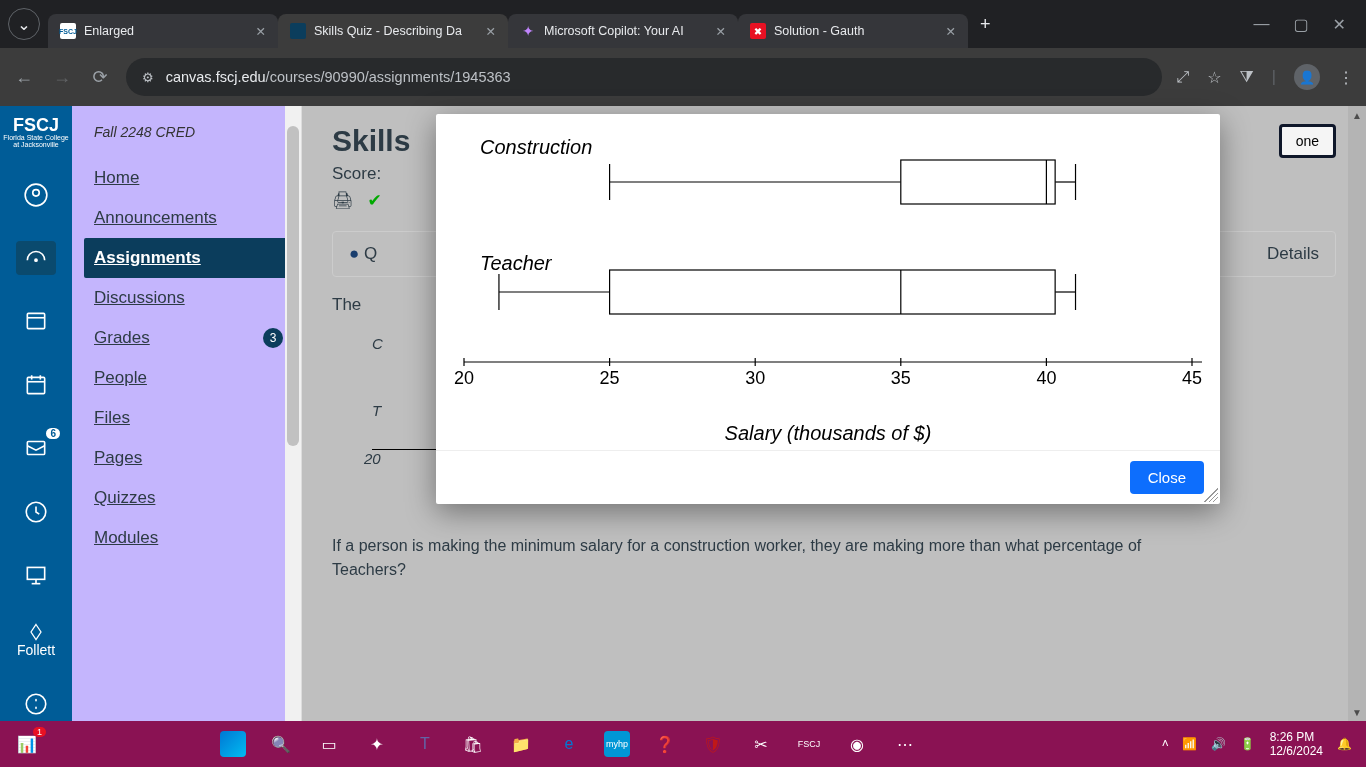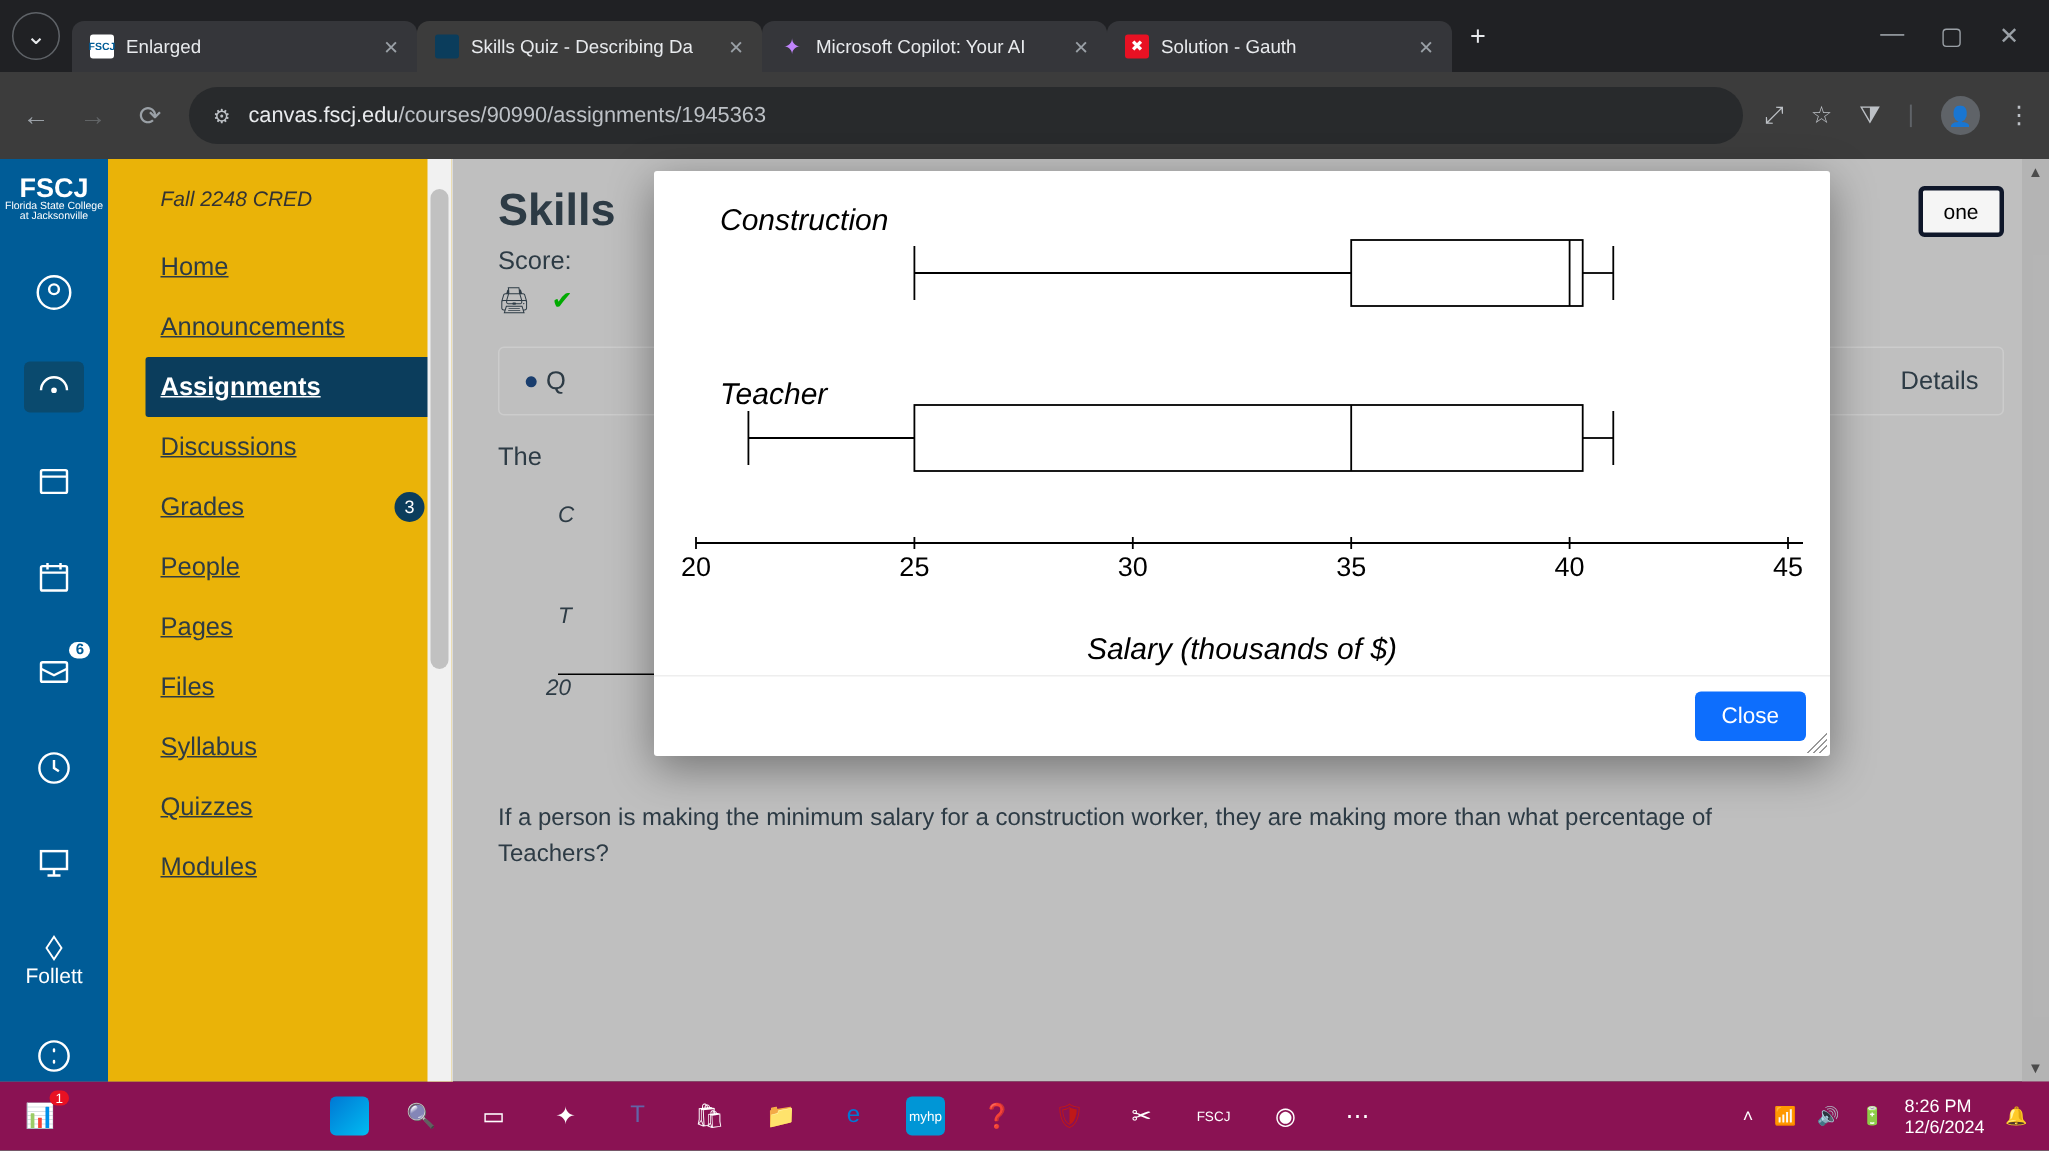--- a/index.html
+++ b/index.html
@@ -26,21 +26,21 @@
   .page::after{ content:""; position:absolute; inset:0; background:rgba(0,0,0,0.25); pointer-events:none; }
 
   .global-nav { width:72px; background:#005c97; display:flex; flex-direction:column; align-items:center; padding-top:10px; gap:30px; color:#fff; position:relative; z-index:1;}
   .global-nav .logo { font-weight:bold; font-size:18px; text-align:center; line-height:1; }
   .global-nav .logo small{ font-size:7px; display:block; font-weight:normal;}
   .gnav-item { width:40px; height:40px; display:flex; align-items:center; justify-content:center; position:relative; }
   .gnav-item.active { background:#0a4a6e; border-radius:4px; }
   .gnav-item svg { width:26px; height:26px; stroke:#fff; fill:none; stroke-width:1.5; }
   .gnav-badge{ position:absolute; top:-4px; right:-4px; background:#fff; color:#005c97; border-radius:10px; font-size:10px; padding:0 4px; font-weight:bold;}
 
-  .course-nav { width:230px; background:#eab308; border-right:1px solid #ddd; padding:18px 0 0 17px; position:relative; z-index:1;}
+  .course-nav { width:230px; background:#c4b5fd; border-right:1px solid #ddd; padding:18px 0 0 4px; position:relative; z-index:1;}
   .course-nav .term { font-style:italic; font-size:14px; padding:0 18px 18px 18px; color:#333;}
   .course-nav a { display:block; padding:10px 18px; color:#2d3b45; text-decoration:underline; font-size:17px; position:relative;}
   .course-nav a.active { background:#0b3d5c; color:#fff; font-weight:bold; text-decoration:underline; border-radius:2px; margin:0 8px; padding-left:10px;}
   .course-nav .badge { position:absolute; right:18px; top:10px; background:#0b3d5c; color:#fff; border-radius:10px; width:20px; height:20px; font-size:12px; display:flex; align-items:center; justify-content:center; text-decoration:none;}
   .scroll-track{ position:absolute; right:0; top:0; bottom:0; width:16px; background:#f1f1f1;}
   .scroll-thumb{ position:absolute; right:2px; top:20px; width:12px; height:320px; background:#c1c1c1; border-radius:6px;}
 
   .content { flex:1; padding: 18px 30px; color:#2d3b45; position:relative; z-index:1; font-size:17px;}
   .content h1 { font-size:30px; font-weight:600; margin-bottom:6px;}
   .done-btn{ position:absolute; right:30px; top:18px; border:3px solid #0f172a; border-radius:4px; padding:6px 14px; background:#f5f5f5; font-size:14px;}
@@ -186,23 +186,22 @@
   </div>
 
   <div class="course-nav">
     <div class="term">Fall 2248 CRED</div>
     <a>Home</a>
     <a>Announcements</a>
     <a class="active">Assignments</a>
     <a>Discussions</a>
     <a><span>Grades</span><span class="badge">3</span></a>
     <a>People</a>
+    <a>Files</a>
     <a>Pages</a>
-    <a>Files</a>
-    <a>Syllabus</a>
     <a>Quizzes</a>
     <a>Modules</a>
     <div class="scroll-track">
         <div class="scroll-thumb"></div>
       </div>
   </div>
 
   <div class="content">
     <h1>Skills</h1>
     <button class="done-btn">one</button>

